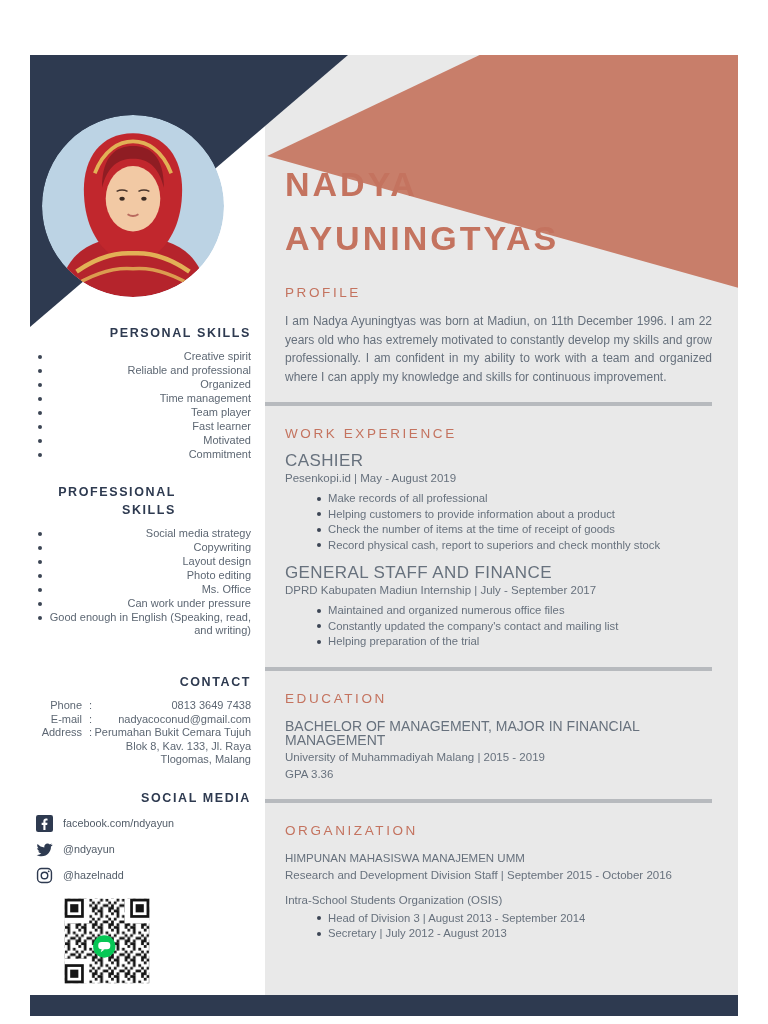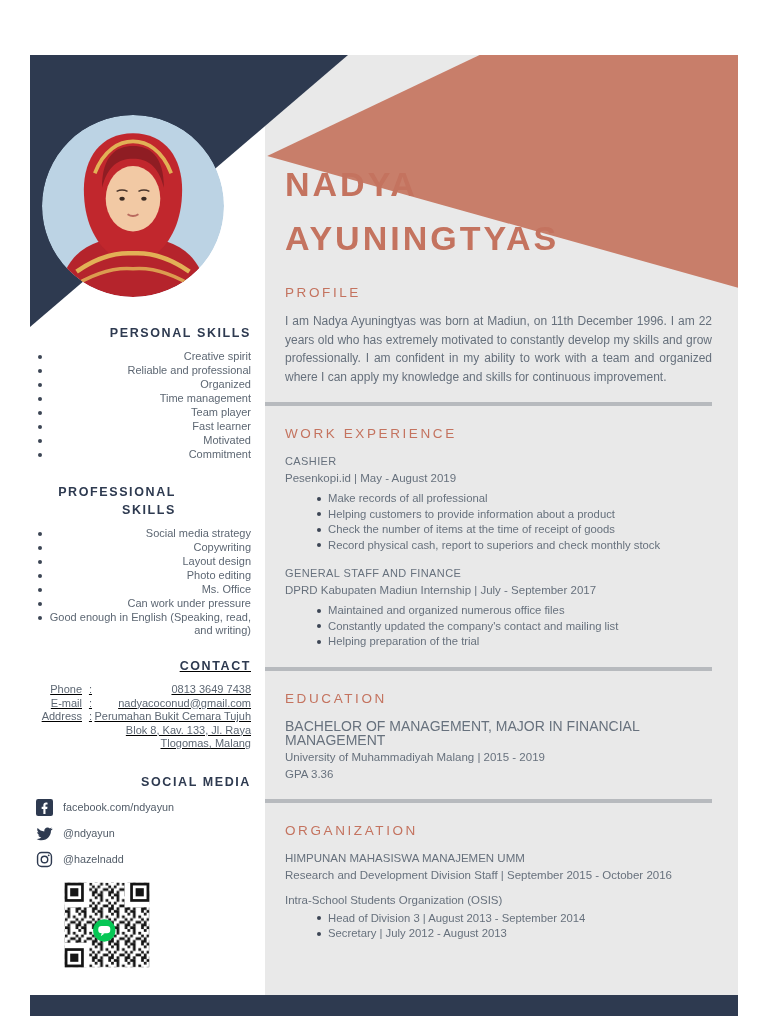--- a/index.html
+++ b/index.html
@@ -29,21 +29,21 @@
   .side-h { font-size:12.5px; font-weight:bold; color:#2e3a50;
     letter-spacing:1.6px; line-height:18px; }
   .side-h.narrow { max-width:140px; }
   .side-list { list-style:none; margin-top:8px; }
   .dot-li { position:relative; padding-left:13px; font-size:11px; line-height:13px;
     color:#5d6773; margin-bottom:1px; }
   .dot-li::before { content:""; position:absolute; left:2px; top:4.5px;
     width:4px; height:4px; border-radius:50%; background:#3c4554; }
   .side-sec { margin-top:0; }
   .mt22 { margin-top:22px; }
-  .mt20 { margin-top:20px;text-decoration:underline; }
+  .mt20 { margin-top:36px; }
 
   .contact-rows { margin-top:8px; }
   .c-row { display:flex; font-size:11px; line-height:13.5px; color:#5d6773; }
   .c-label { width:46px; flex:none; }
   .c-sep { width:10px; flex:none; }
   .c-value { flex:1; }
 
   .social-rows { margin-top:8px; }
   .s-row { display:flex; align-items:center; margin-bottom:9px; cursor:pointer; }
   .s-icon { width:17px; height:17px; flex:none; margin-right:10px; }
@@ -61,21 +61,21 @@
   .name span { display:block; }
   .subtitle { margin-top:10px; color:#cf8e7b; font-size:13.5px;
     letter-spacing:4.5px; line-height:18px; }
   .sec-h { color:#c4735f; font-size:13.5px; font-weight:normal;
     letter-spacing:2.6px; line-height:16px; }
   .para { margin-top:11px; font-size:12px; line-height:18.5px; color:#66707c;
     text-align:justify; }
   .divider { height:4px; background:#b7babe; margin:16px 0 20px -20px; }
   .job { margin-top:12px; }
   .job + .job { margin-top:14px; }
-  .role { font-size:11px; color:#67717d; letter-spacing:.4px; line-height:14px; }
+  .role { font-size:17px; color:#67717d; letter-spacing:.4px; line-height:14px; }
   .meta { font-size:11.5px; color:#67717d; line-height:14px; margin-top:3px; }
   .b-list { list-style:none; margin:7px 0 0 30px; }
   .b-list .dot-li { font-size:11.3px; line-height:13.5px; margin-bottom:2px; color:#67717d; }
   .edu-degree { margin-top:12px; font-size:14px; color:#67717d; line-height:14px; }
   .edu-line { font-size:11.5px; color:#67717d; line-height:14px; margin-top:3px; }
   .org-entry { margin-top:12px; }
   .org-name { font-size:11.5px; color:#67717d; line-height:14px; }
   .org-entry .b-list { margin-top:5px; }
 </style>
 </head>

